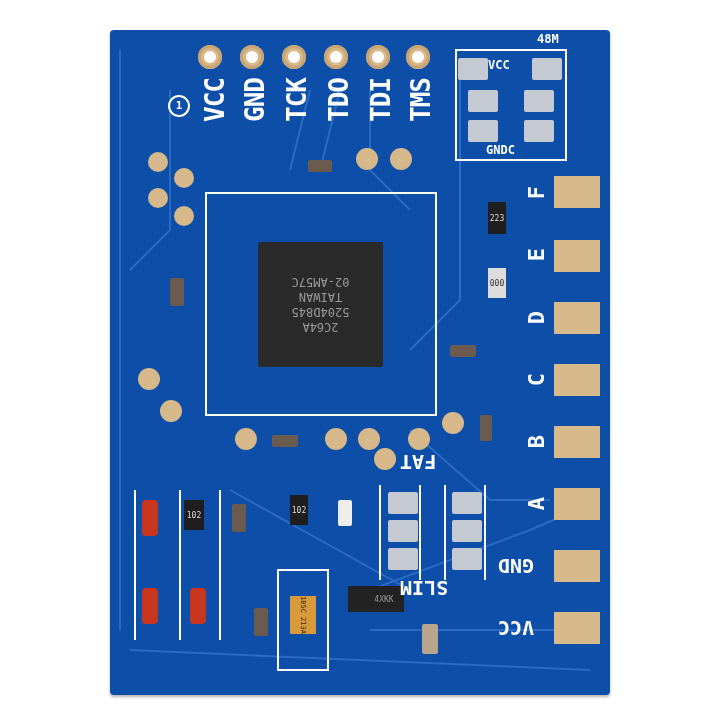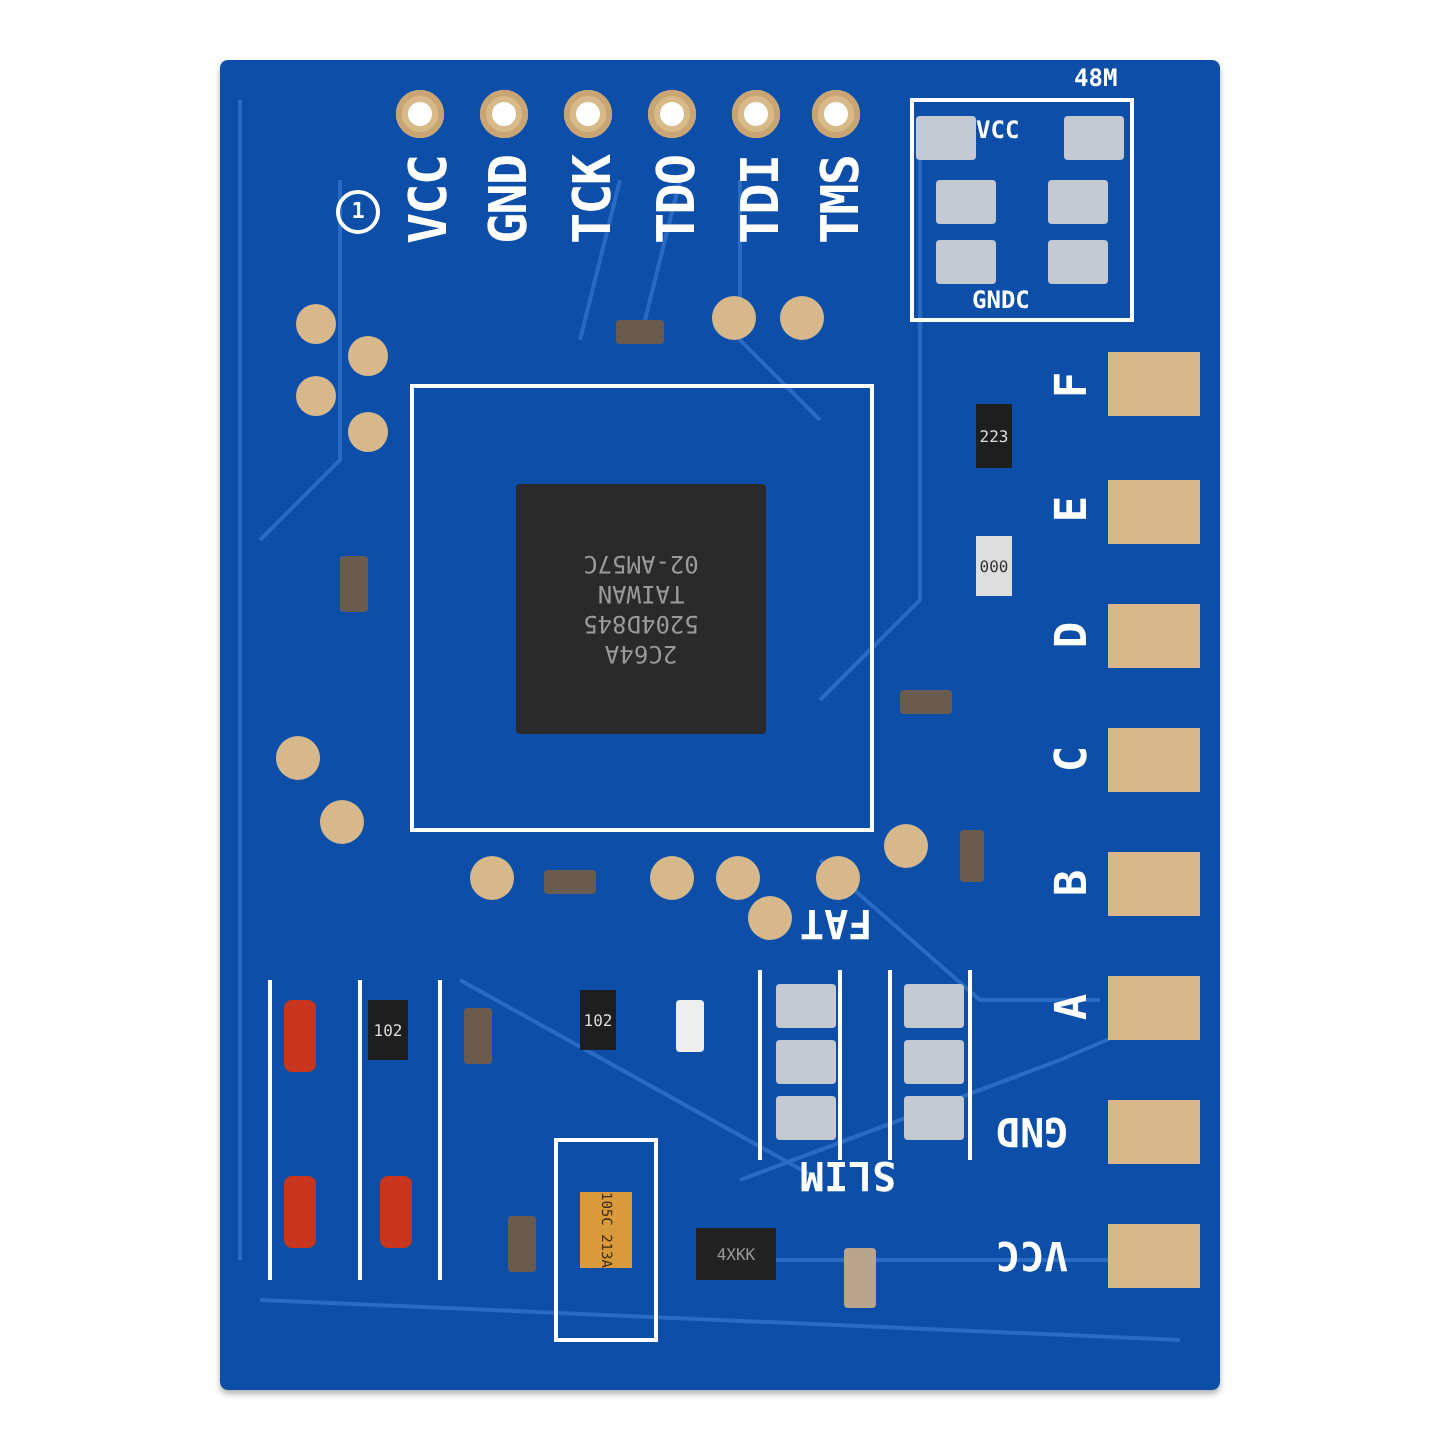--- a/index.html
+++ b/index.html
@@ -109,21 +109,21 @@
   <div class="smd" style="left:162px;top:405px;width:26px;height:12px;background:#6b5a4e;"></div>
   <div class="smd" style="left:122px;top:474px;width:14px;height:28px;background:#6b5a4e;"></div>
   <div class="smd" style="left:144px;top:578px;width:14px;height:28px;background:#6b5a4e;"></div>
   <div class="smd" style="left:312px;top:594px;width:16px;height:30px;background:#b9a48c;"></div>
   <div class="smd" style="left:228px;top:470px;width:14px;height:26px;background:#eee;"></div>
 
   <div class="diode" style="left:32px;top:470px;"></div>
   <div class="diode" style="left:32px;top:558px;"></div>
   <div class="diode" style="left:80px;top:558px;"></div>
   <div class="tant" style="left:180px;top:566px;">105C 213A</div>
-  <div class="sot" style="left:238px;top:584px;">4XKK</div>
+  <div class="sot" style="left:238px;top:556px;padding-left:16px;">4XKK</div>
 
   <div class="silk" style="left:290px;top:420px;font-size:20px;transform:rotate(180deg);">FAT</div>
   <div class="silk" style="left:290px;top:546px;font-size:20px;transform:rotate(180deg);">SLIM</div>
   <div class="jumper" style="left:278px;top:462px;"></div>
   <div class="jumper" style="left:278px;top:490px;"></div>
   <div class="jumper" style="left:278px;top:518px;"></div>
   <div class="jumper" style="left:342px;top:462px;"></div>
   <div class="jumper" style="left:342px;top:490px;"></div>
   <div class="jumper" style="left:342px;top:518px;"></div>
 

